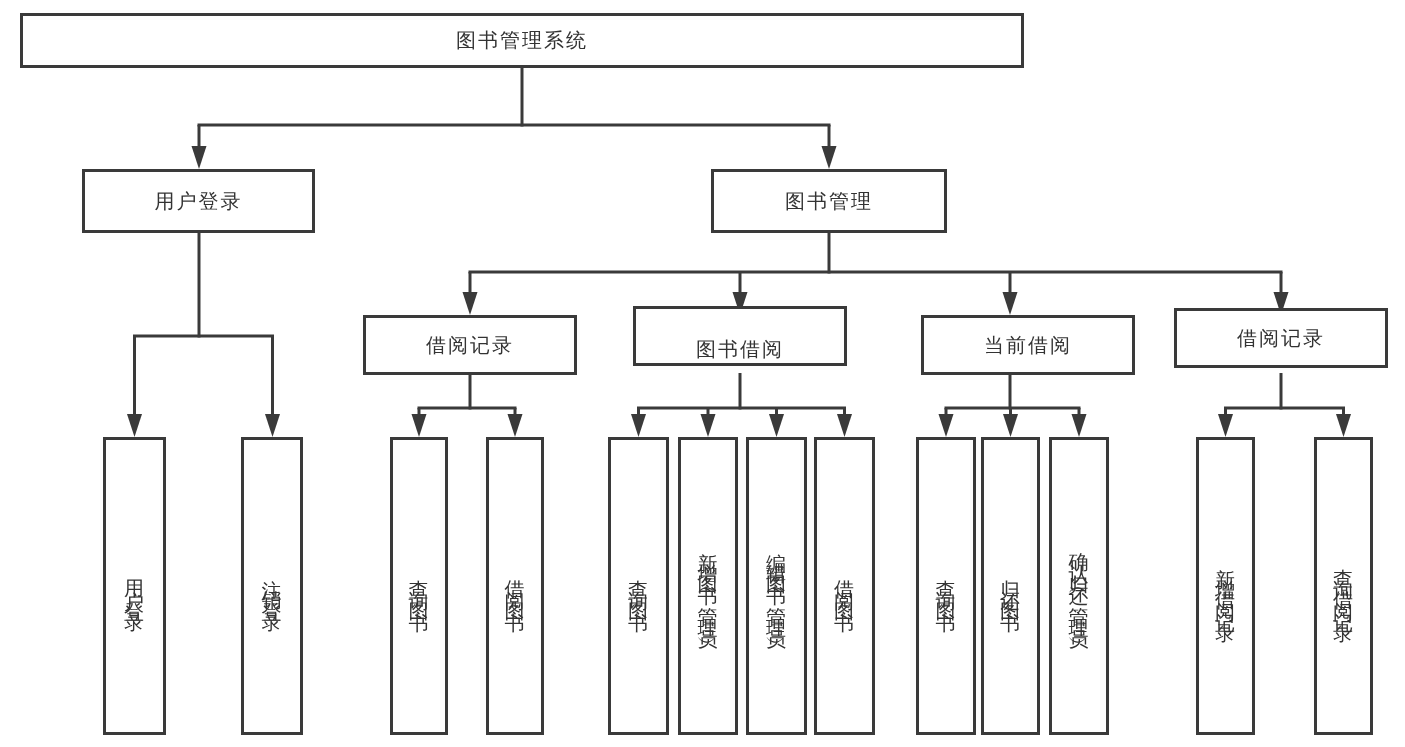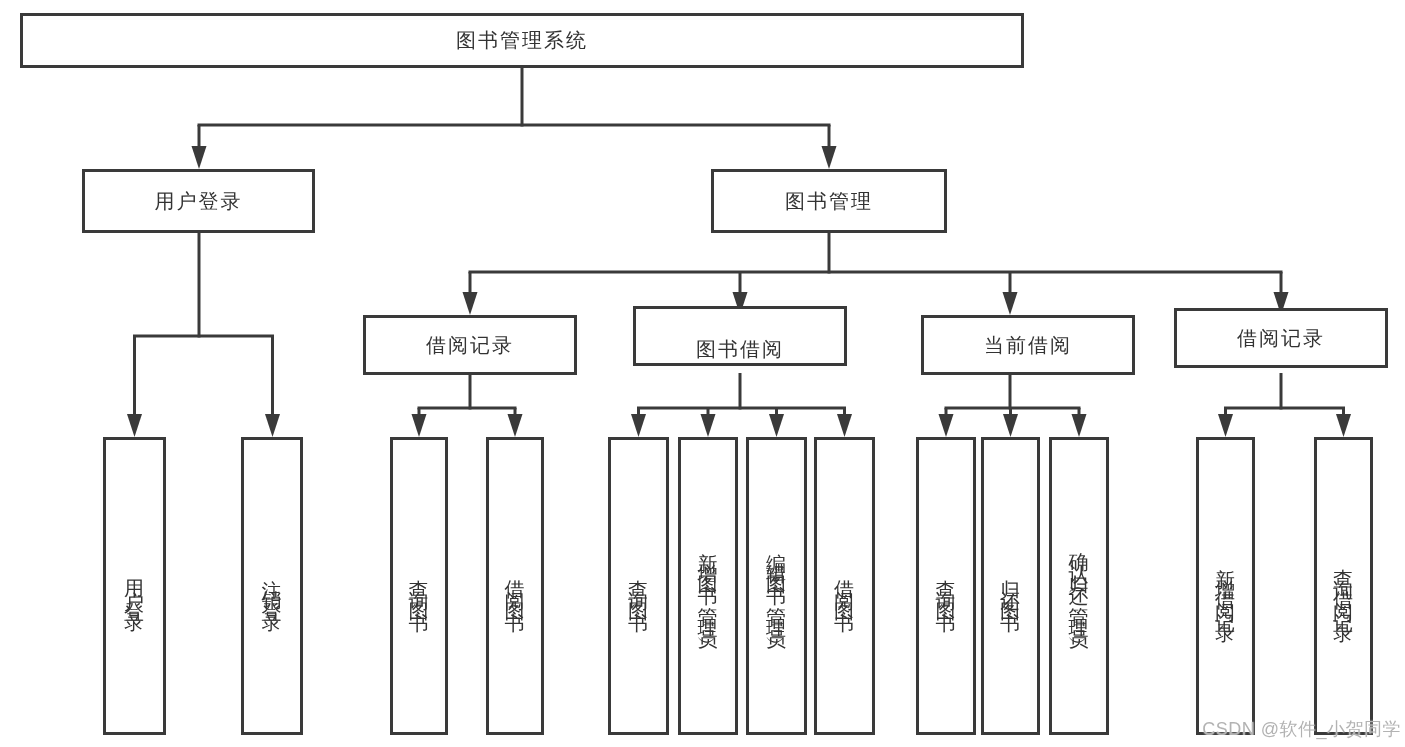--- a/index.html
+++ b/index.html
@@ -168,14 +168,13 @@
     <span class="vlabel">确认归还（管理员）</span>
   </div>
 
   <div class="box" style="left:1196px; top:437px; width:59px; height:298px;">
     <span class="vlabel">新增借阅记录</span>
   </div>
   <div class="box" style="left:1314px; top:437px; width:59px; height:298px;">
     <span class="vlabel">查询借阅记录</span>
   </div>
 
-  <div class="watermark">CSDN @软件_小贺同学</div>
 </div>
 
 </body></html>

